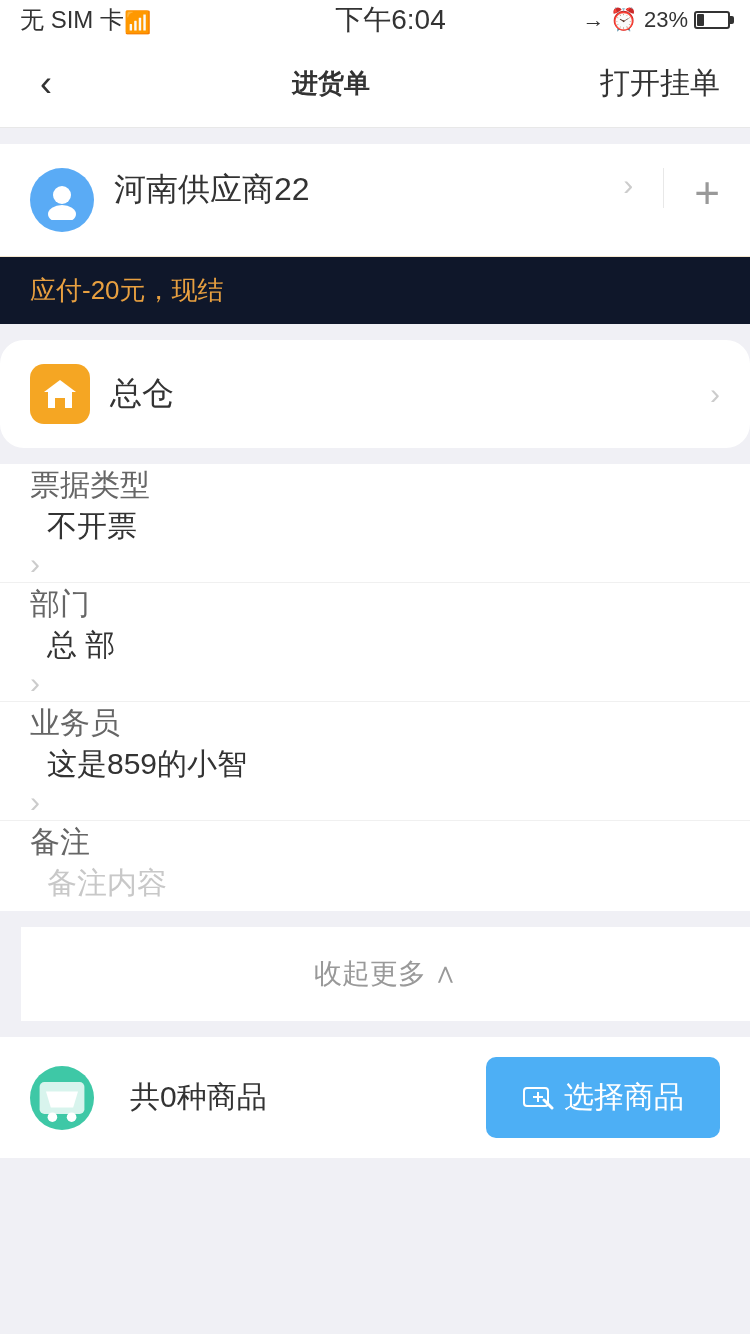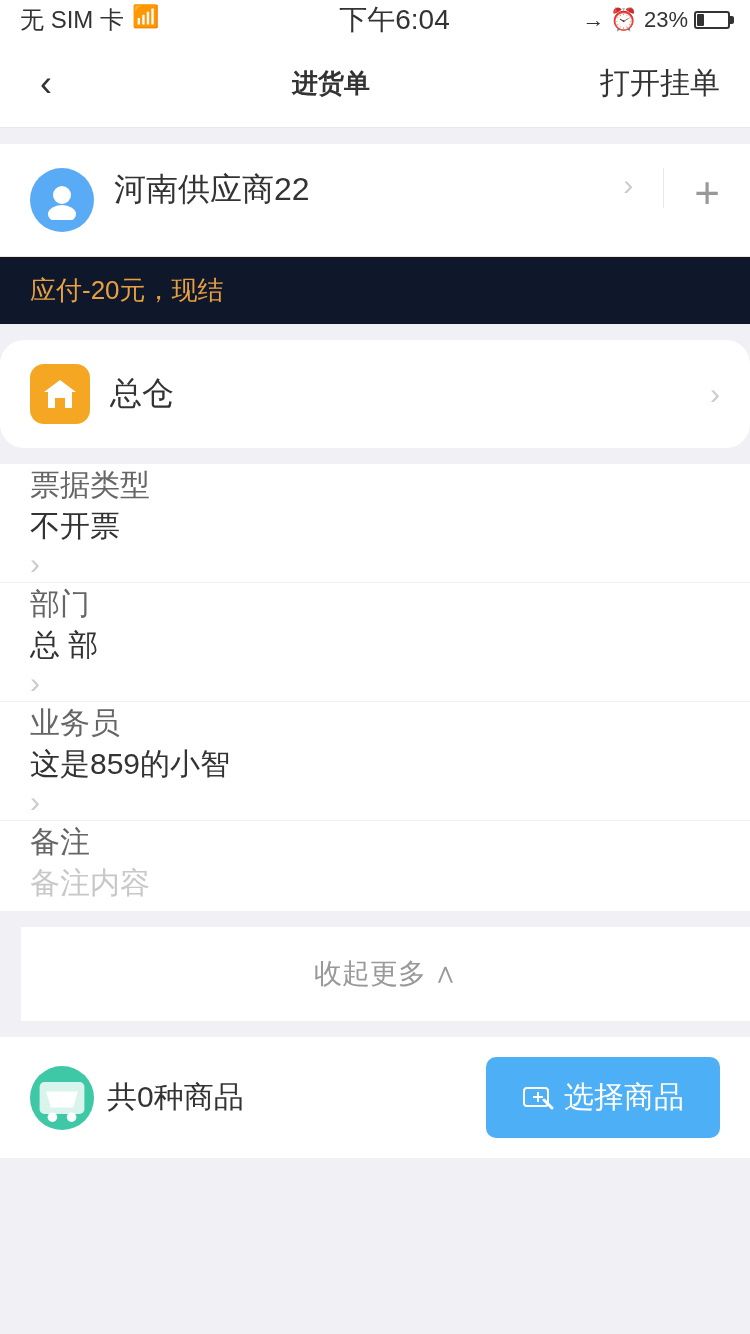--- a/index.html
+++ b/index.html
@@ -18,21 +18,21 @@
       width: 100%;
       height: 40px;
       background: #fff;
       display: flex;
       align-items: center;
       justify-content: space-between;
       padding: 0 20px;
       font-size: 24px;
       color: #333;
     }
-    .status-left { display: flex; align-items: flex-start; gap: 8px; }
+    .status-left { display: flex; align-items: flex-end; }
     .status-center { font-size: 28px; font-weight: 500; margin-left: 47px; }
     .status-right { display: flex; align-items: center; gap: 6px; font-size: 22px; }
     .battery-icon {
       display: inline-block;
       width: 36px;
       height: 18px;
       border: 2px solid #333;
       border-radius: 3px;
       position: relative;
     }
@@ -190,20 +190,21 @@
     .form-label {
       font-size: 30px;
       color: #666;
       width: 140px;
       flex-shrink: 0;
     }
     .form-value {
       flex: 1;
       font-size: 30px;
       color: #333;
+      margin-left: 17px;
     }
     .form-value.placeholder {
       color: #c8c8c8;
     }
     .form-chevron {
       color: #ccc;
       font-size: 30px;
     }
 
     
@@ -220,21 +221,21 @@
       margin-left: 21px;
     }
 
     
     .bottom-bar {
       background: #fff;
       margin-top: 16px;
       display: flex;
       align-items: center;
       padding: 20px 30px;
-      gap: 13px;
+      gap: 36px;
     }
     .product-icon {
       width: 64px;
       height: 64px;
       border-radius: 50%;
       background: #3ec8a6;
       display: flex;
       align-items: center;
       justify-content: center;
       flex-shrink: 0;

